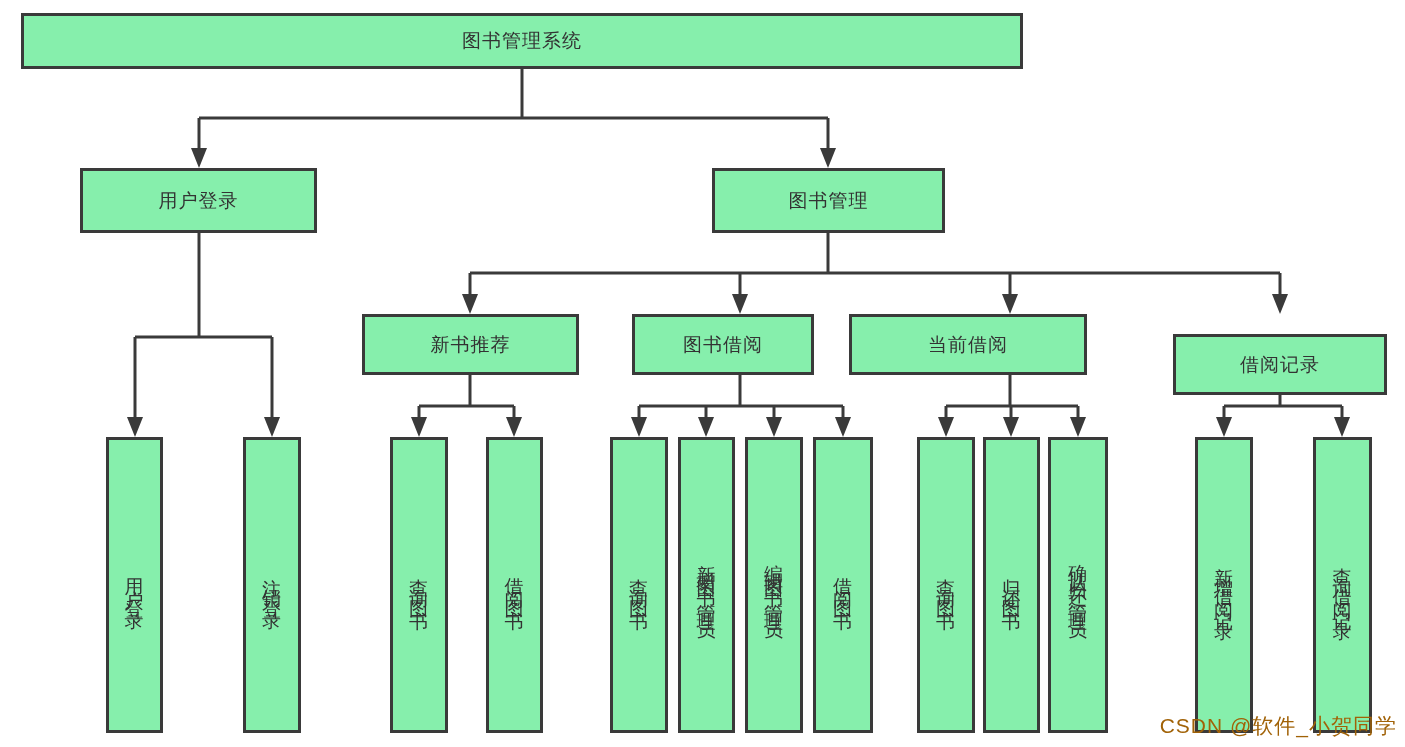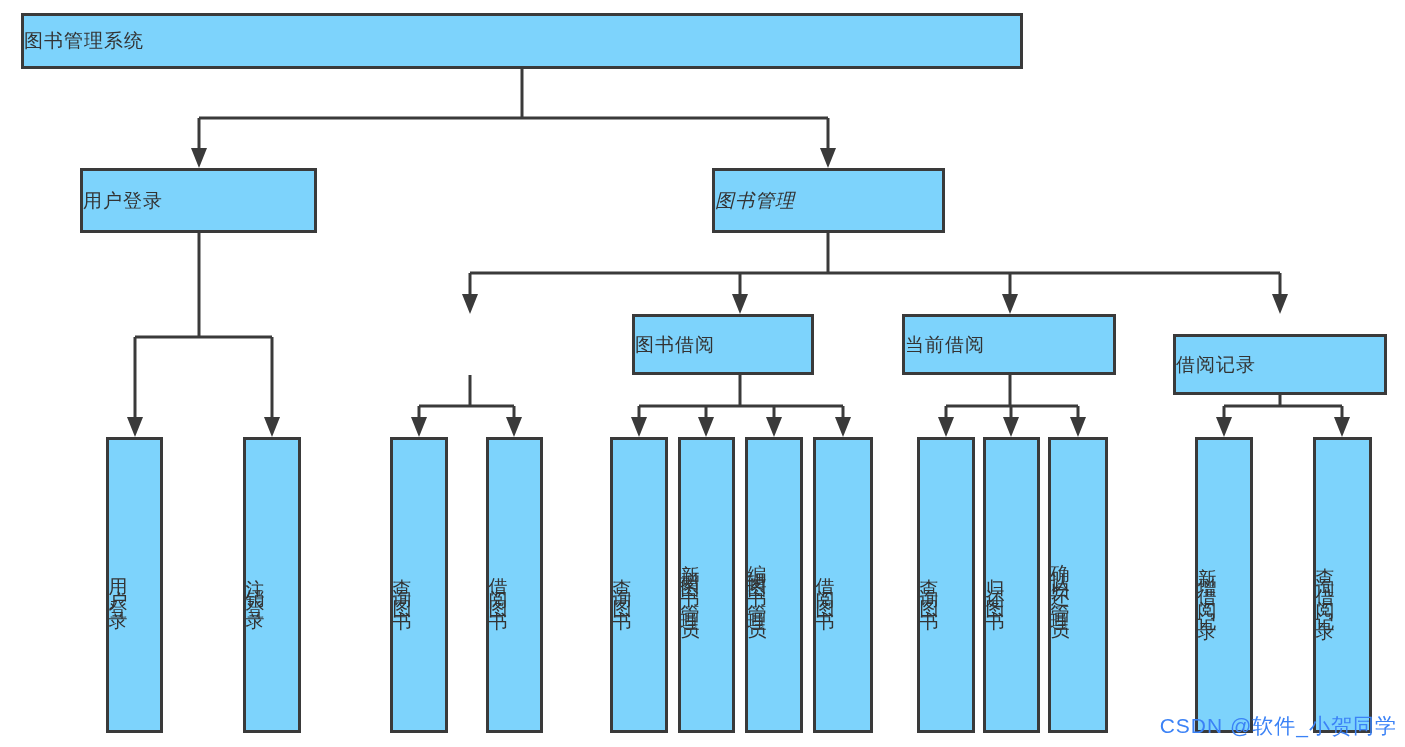--- a/index.html
+++ b/index.html
@@ -19,44 +19,44 @@
     position: absolute;
     left: 0;
     top: 0;
     width: 1405px;
     height: 747px;
   }
   .node {
     position: absolute;
     box-sizing: border-box;
     border: 3px solid #3a3a3a;
-    background: #7dd3fc;
+    background: #86efac;
     display: flex;
     align-items: center;
-    justify-content: flex-start;
+    justify-content: center;
     color: #333333;
   }
   .node .hlabel {
     font-size: 19px;
     letter-spacing: 1px;
     white-space: nowrap;
   }
   .node .vlabel {
     writing-mode: vertical-rl;
     text-orientation: mixed;
     font-size: 19px;
     letter-spacing: 11px;
     line-height: 1;
   }
   .watermark {
     position: absolute;
     right: 8px;
     top: 712px;
     font-size: 21px;
-    color: #3b82f6;
+    color: #a16207;
     letter-spacing: 1px;
     white-space: nowrap;
   }
 </style>
 </head>
 <body>
 
 <div class="canvas">
 
   <svg class="connector-layer" width="1405" height="747" viewBox="0 0 1405 747">
@@ -125,28 +125,31 @@
     </g>
   </svg>
 
   <div class="node" style="left:21px; top:13px; width:1002px; height:56px;">
     <span class="hlabel">图书管理系统</span>
   </div>
 
   <div class="node" style="left:80px; top:168px; width:237px; height:65px;">
     <span class="hlabel">用户登录</span>
   </div>
-  <div class="node" style="left:712px; top:168px; width:233px; height:65px;font-style:italic;">
+  <div class="node" style="left:712px; top:168px; width:233px; height:65px;">
     <span class="hlabel">图书管理</span>
   </div>
 
+  <div class="node" style="left:362px; top:314px; width:217px; height:61px;">
+    <span class="hlabel">新书推荐</span>
+  </div>
   <div class="node" style="left:632px; top:314px; width:182px; height:61px;">
     <span class="hlabel">图书借阅</span>
   </div>
-  <div class="node" style="left:902px; top:314px; width:214px; height:61px;">
+  <div class="node" style="left:849px; top:314px; width:238px; height:61px;">
     <span class="hlabel">当前借阅</span>
   </div>
   <div class="node" style="left:1173px; top:314px; width:214px; height:61px;margin-top:20px;">
     <span class="hlabel">借阅记录</span>
   </div>
 
   <div class="node" style="left:106px; top:437px; width:57px; height:296px;">
     <span class="vlabel">用户登录</span>
   </div>
   <div class="node" style="left:243px; top:437px; width:58px; height:296px;">

